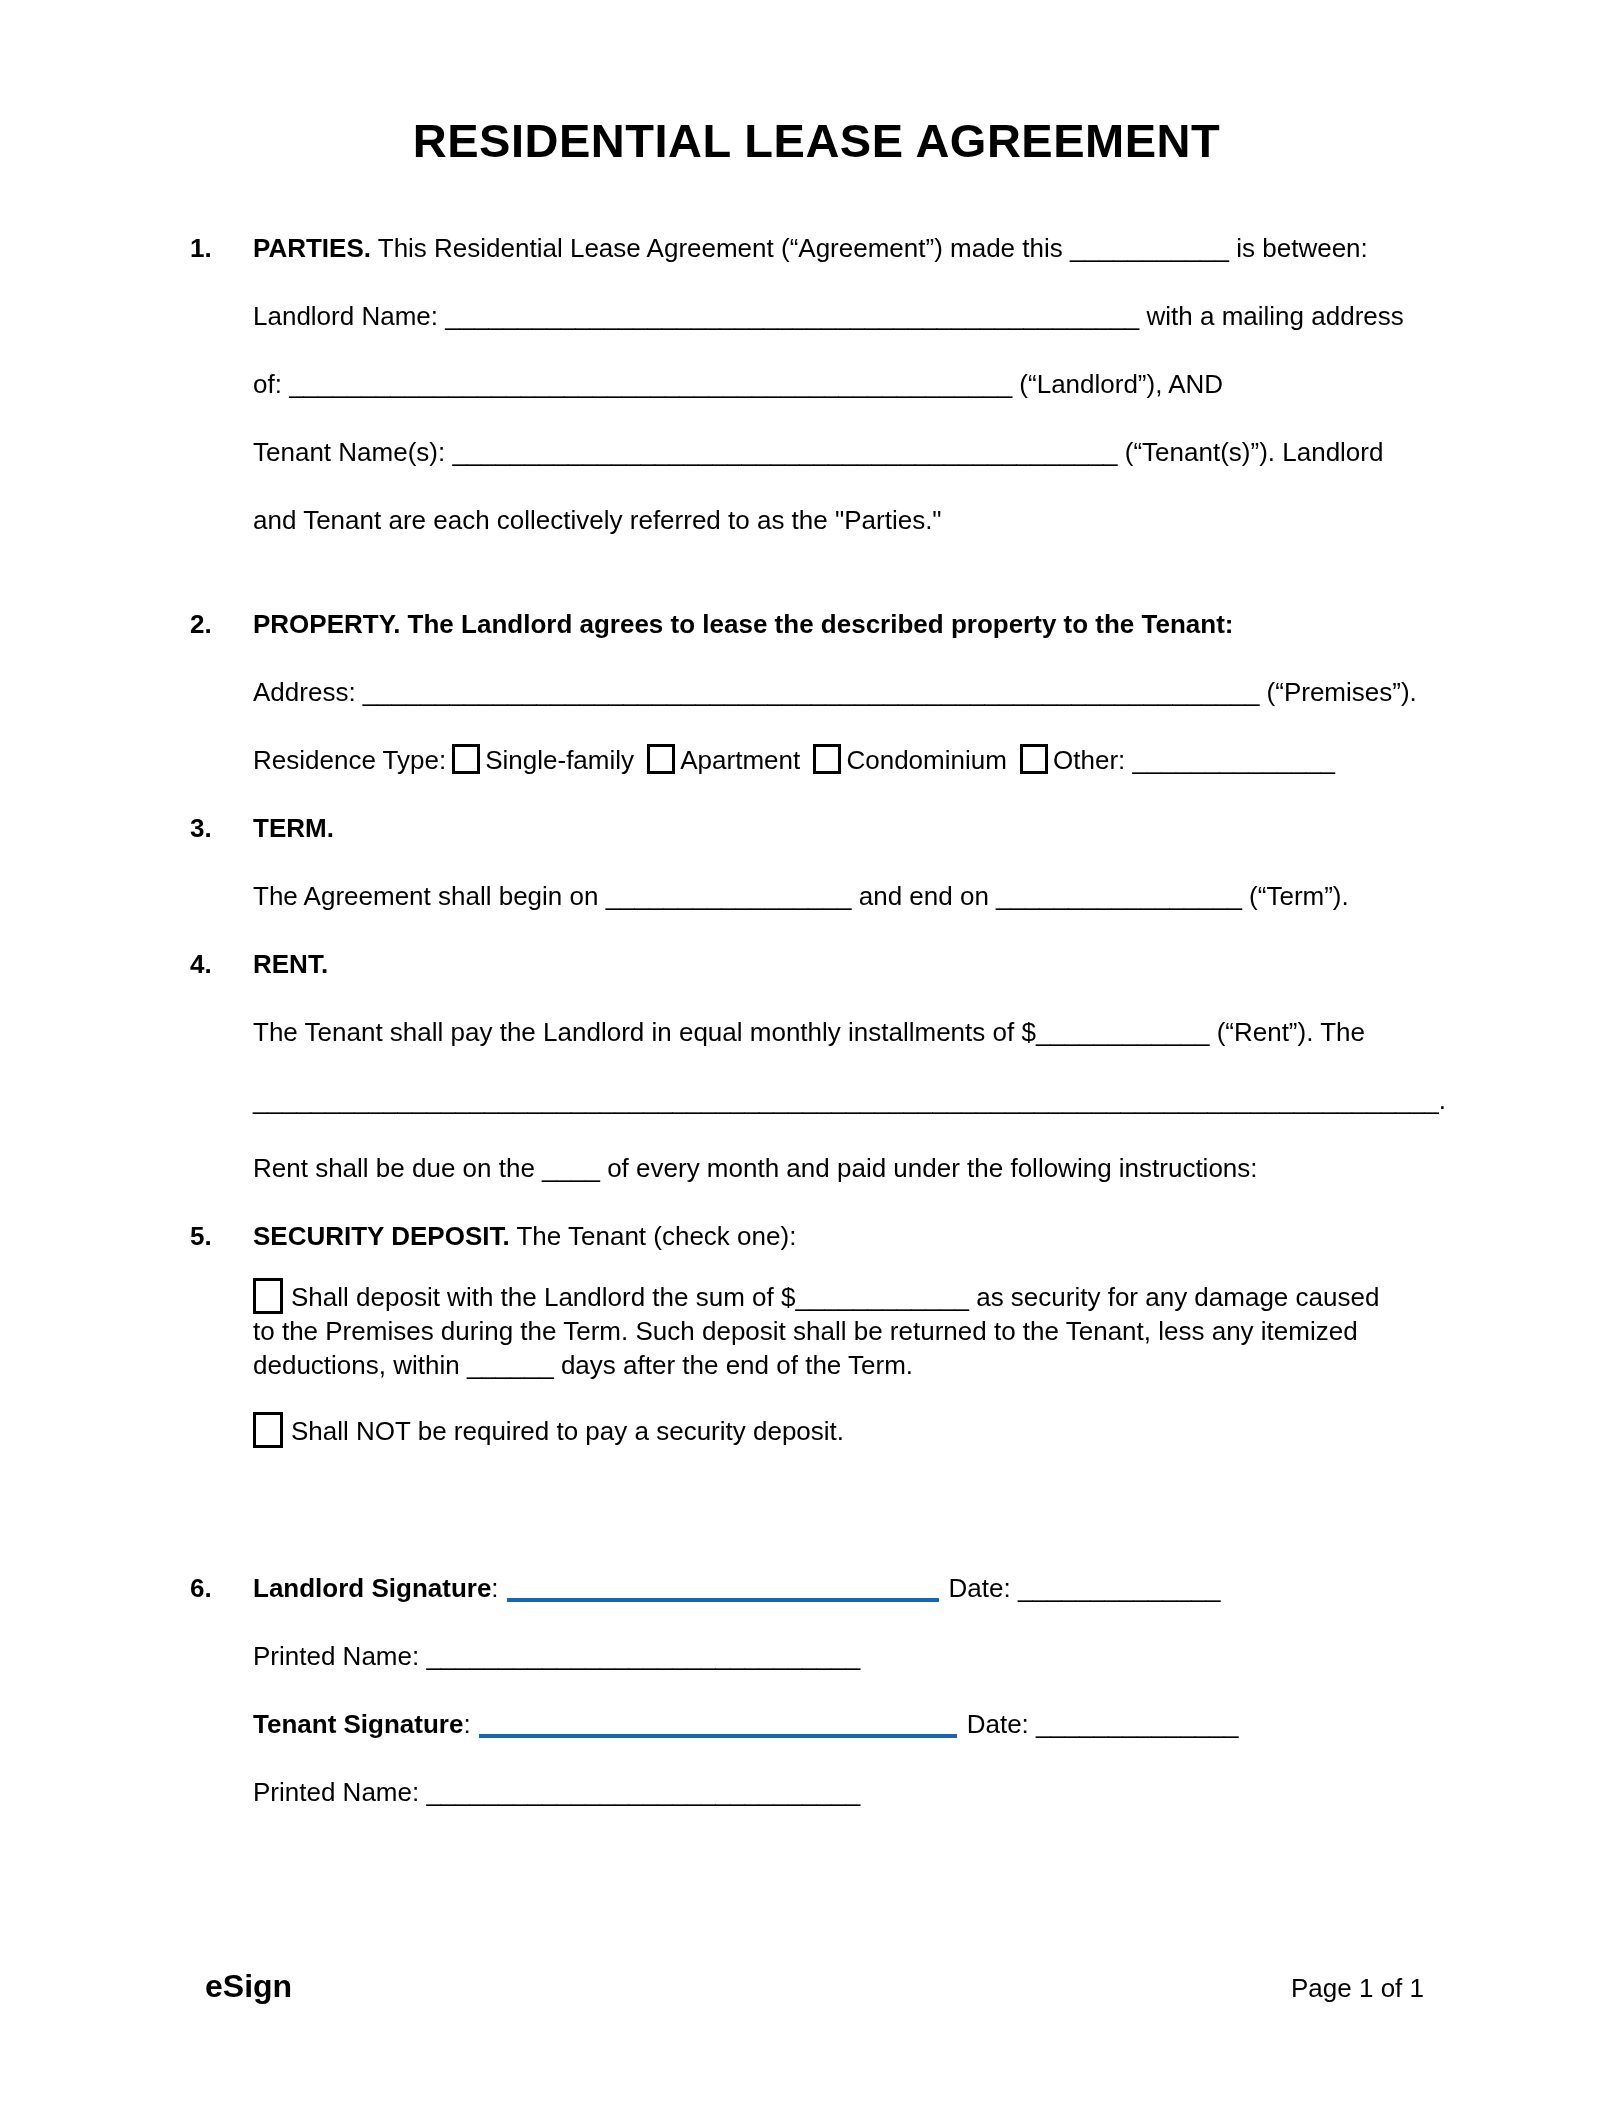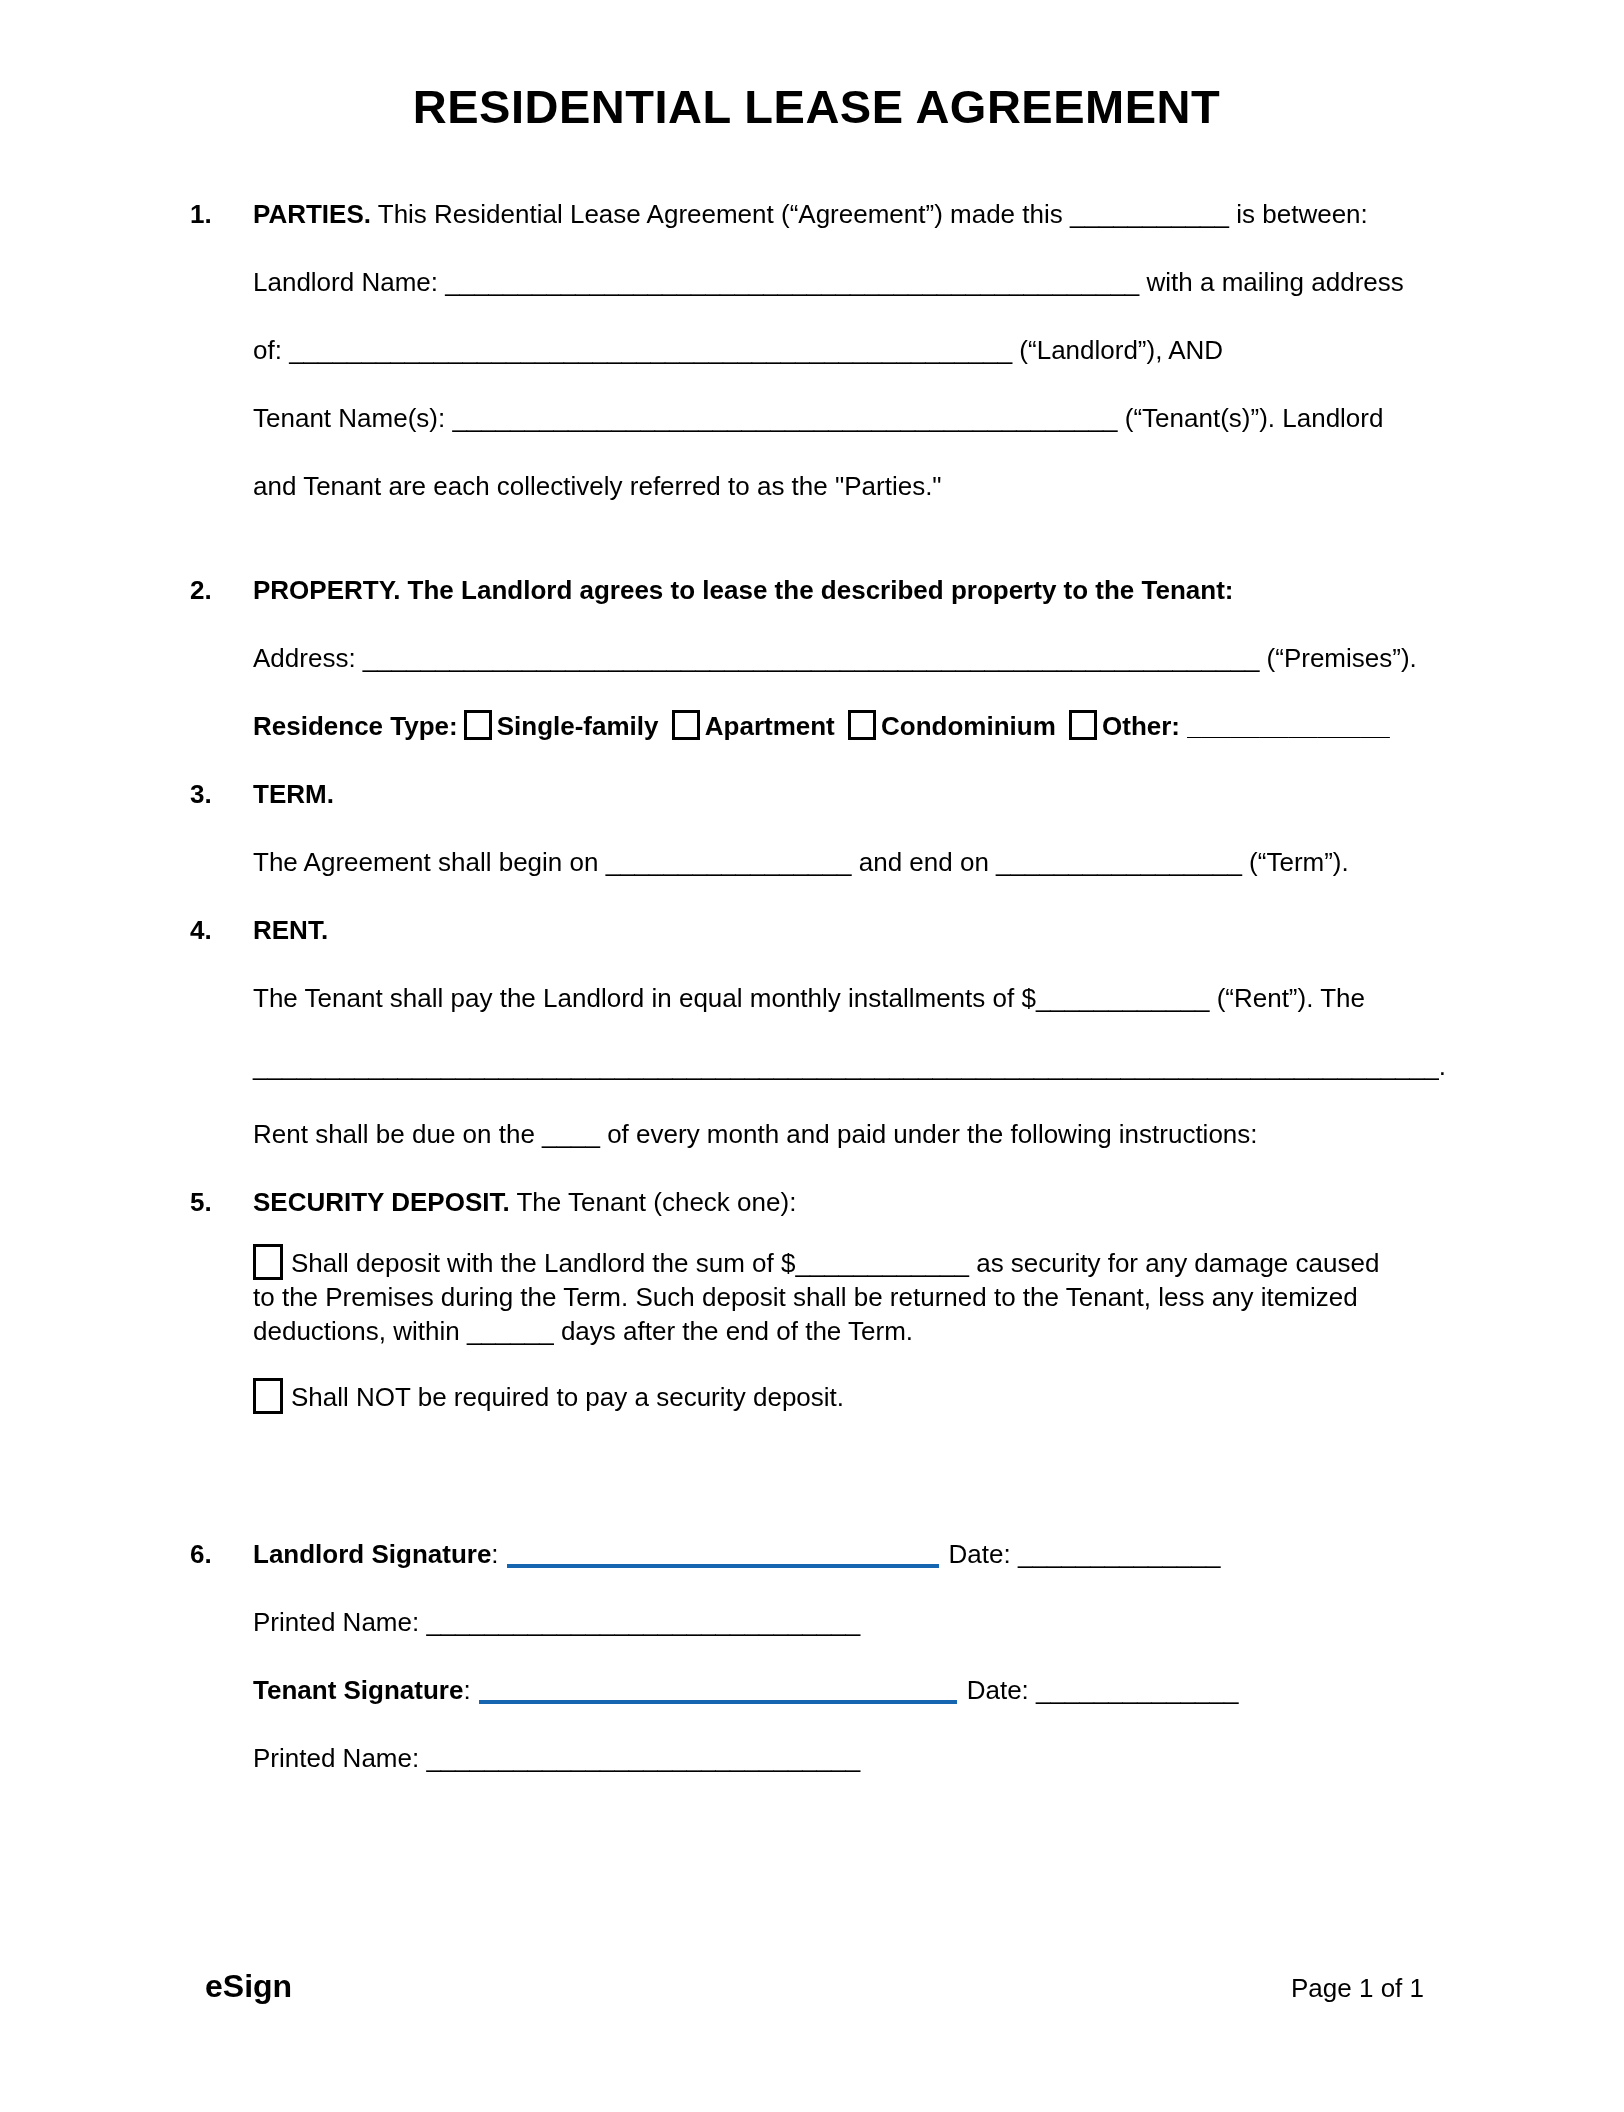--- a/index.html
+++ b/index.html
@@ -6,40 +6,40 @@
   .page {
     position: relative;
     width: 1624px;
     height: 2112px;
     background: #ffffff;
     font-family: "Liberation Sans", "DejaVu Sans", sans-serif;
     font-size: 26px;
     color: #000000;
     overflow: hidden;
   }
-  .content { padding: 80px 181px 0 190px; }
+  .content { padding: 114px 181px 0 190px; }
   h1.title {
     margin: 0 0 54px 0;
     font-size: 47px;
     line-height: 54px;
     font-weight: bold;
     text-align: center;
     letter-spacing: 0.5px;
   }
   .sec { position: relative; padding-left: 47px; }
   .sec .num { position: absolute; left: 0; top: 0; width: 47px; font-weight: bold; line-height: 52px; }
   p { margin: 16px; line-height: 52px; }
   .nw { white-space: nowrap; }
   .bold { font-weight: bold; }
   .mt5  { margin-top: 5px; }
   .mt6  { margin-top: 6px; }
   .mt10 { margin-top: 10px; }
   .mt12 { margin-top: 12px; }
   .mt13 { margin-top: 13px; }
-  .mt14 { margin-top: 14px; font-weight: bold; }
+  .mt14 { margin-top: 14px; }
   .mt16 { margin-top: 16px; }
   .mt30 { margin-top: 30px; }
   .mt52 { margin-top: 52px; }
   .mt114{ margin-top: 114px; }
   .lh34 { line-height: 34px; }
   .cb {
     display: inline-block;
     width: 22px; height: 24px;
     border: 3px solid #000;
     vertical-align: -5px;

